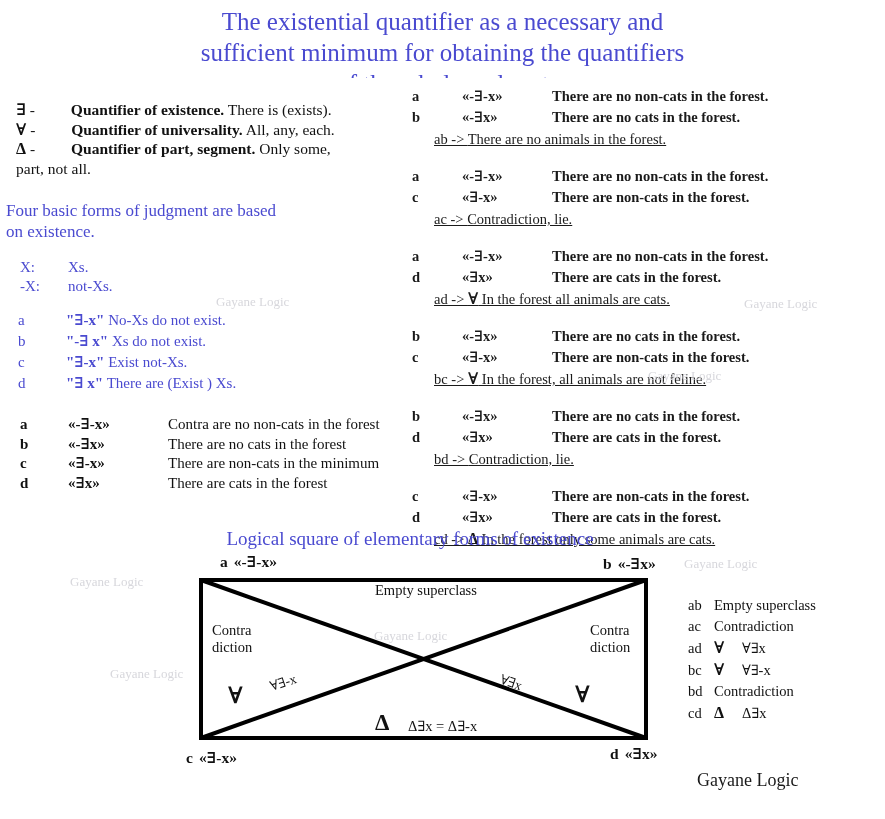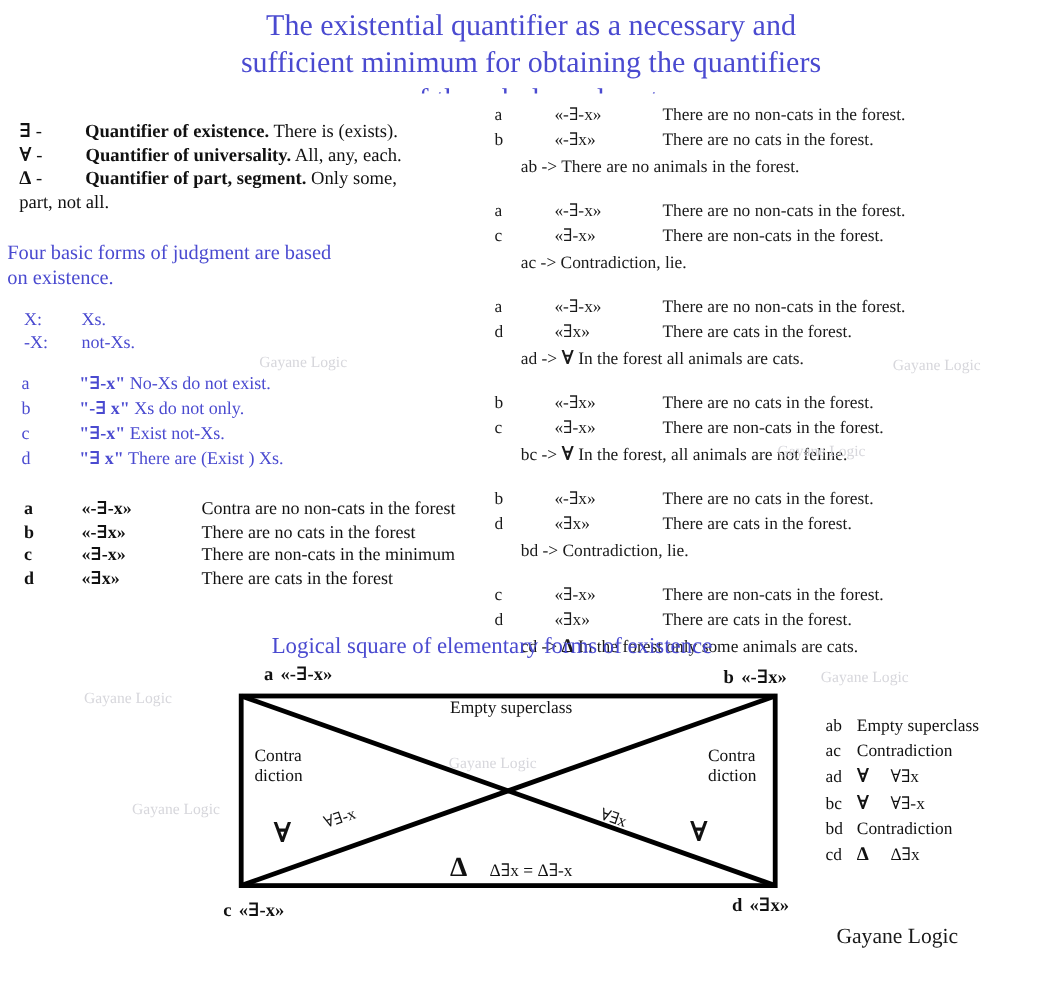--- a/index.html
+++ b/index.html
@@ -58,25 +58,25 @@
 
   #left-table { left: 20px; top: 415px; font-size: 15px; line-height: 19.5px; color: #111; }
   #left-table .row { display: block; white-space: nowrap; }
   #left-table .c1 { display: inline-block; width: 48px; font-weight: bold; }
   #left-table .c2 { display: inline-block; width: 100px; font-weight: bold; }
   #left-table .c3 { display: inline-block; }
 
   
   #right-col { left: 412px; top: 86px; width: 470px; }
   .grp { margin-bottom: 16px; }
-  .grp .row { display: block; white-space: nowrap; font-size: 14.5px; line-height: 21px; }
+  .grp .row { display: block; white-space: nowrap; font-size: 14.5px; line-height: 21px; font-weight: bold; }
   .grp .c1 { display: inline-block; width: 50px; }
   .grp .c2 { display: inline-block; width: 90px; }
   .grp .c3 { display: inline-block; }
-  .grp .concl { display: block; white-space: nowrap; font-size: 14.5px; line-height: 21px; padding-left: 22px; }
+  .grp .concl { display: block; white-space: nowrap; font-size: 14.5px; line-height: 21px; padding-left: 22px; text-decoration: underline; }
   .grp .concl .q { font-weight: bold; font-size: 16px; }
 
   
   #diagram-title {
     left: 0; top: 528px; width: 820px;
     text-align: center;
     color: #4a4ad0;
     font-size: 19px;
   }
   #square-wrap { left: 160px; top: 548px; width: 540px; height: 230px; }
@@ -160,21 +160,21 @@
   <span class="row">
     <span class="lbl">-X:</span><span>not-Xs.</span>
   </span>
 </div>
 
 <div id="abcd-defs" class="abs">
   <span class="row">
     <span class="key">a</span><span class="formula">"∃-x"</span><span> No-Xs do not exist.</span>
   </span>
   <span class="row">
-    <span class="key">b</span><span class="formula">"-∃ x"</span><span> Xs do not only.</span>
+    <span class="key">b</span><span class="formula">"-∃ x"</span><span> Xs do not exist.</span>
   </span>
   <span class="row">
     <span class="key">c</span><span class="formula">"∃-x"</span><span> Exist not-Xs.</span>
   </span>
   <span class="row">
     <span class="key">d</span><span class="formula">"∃ x"</span><span> There are (Exist ) Xs.</span>
   </span>
 </div>
 
 <div id="left-table" class="abs">

